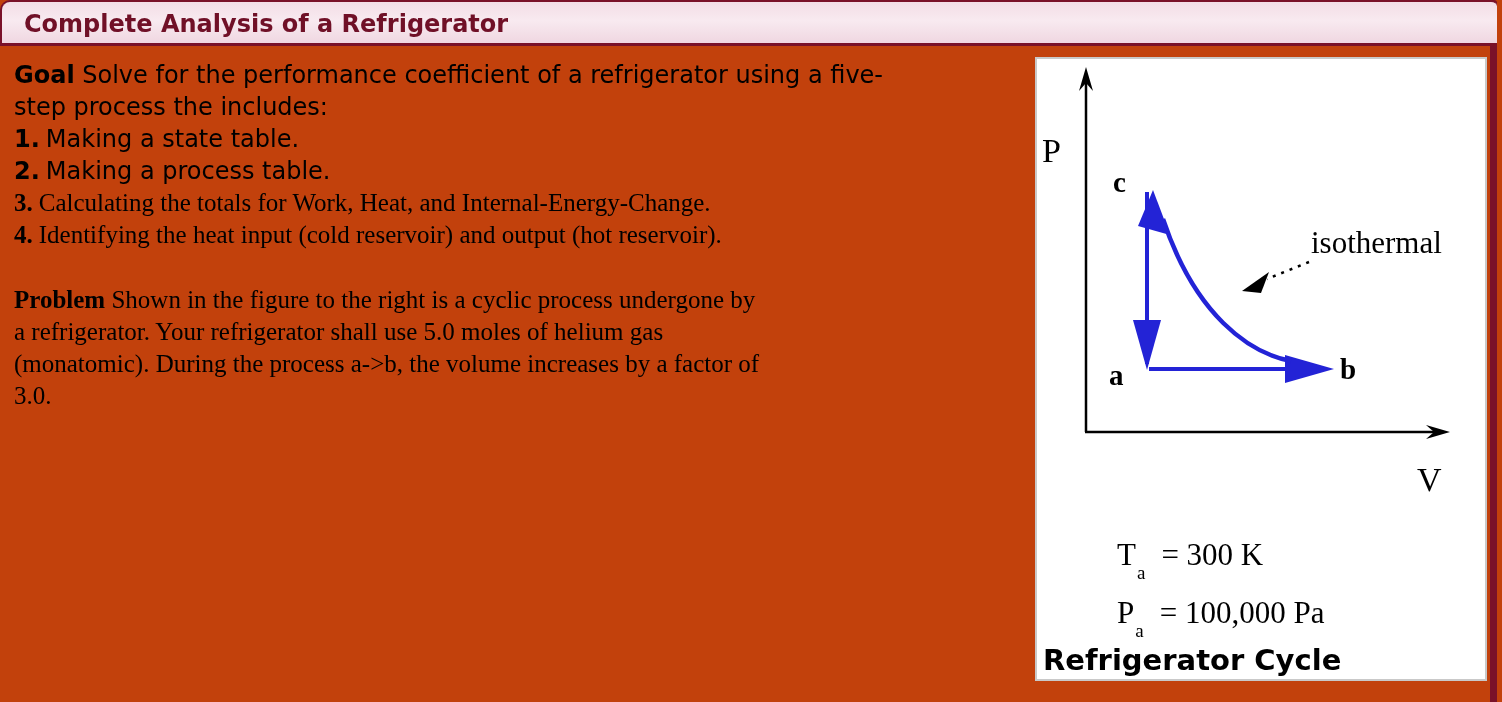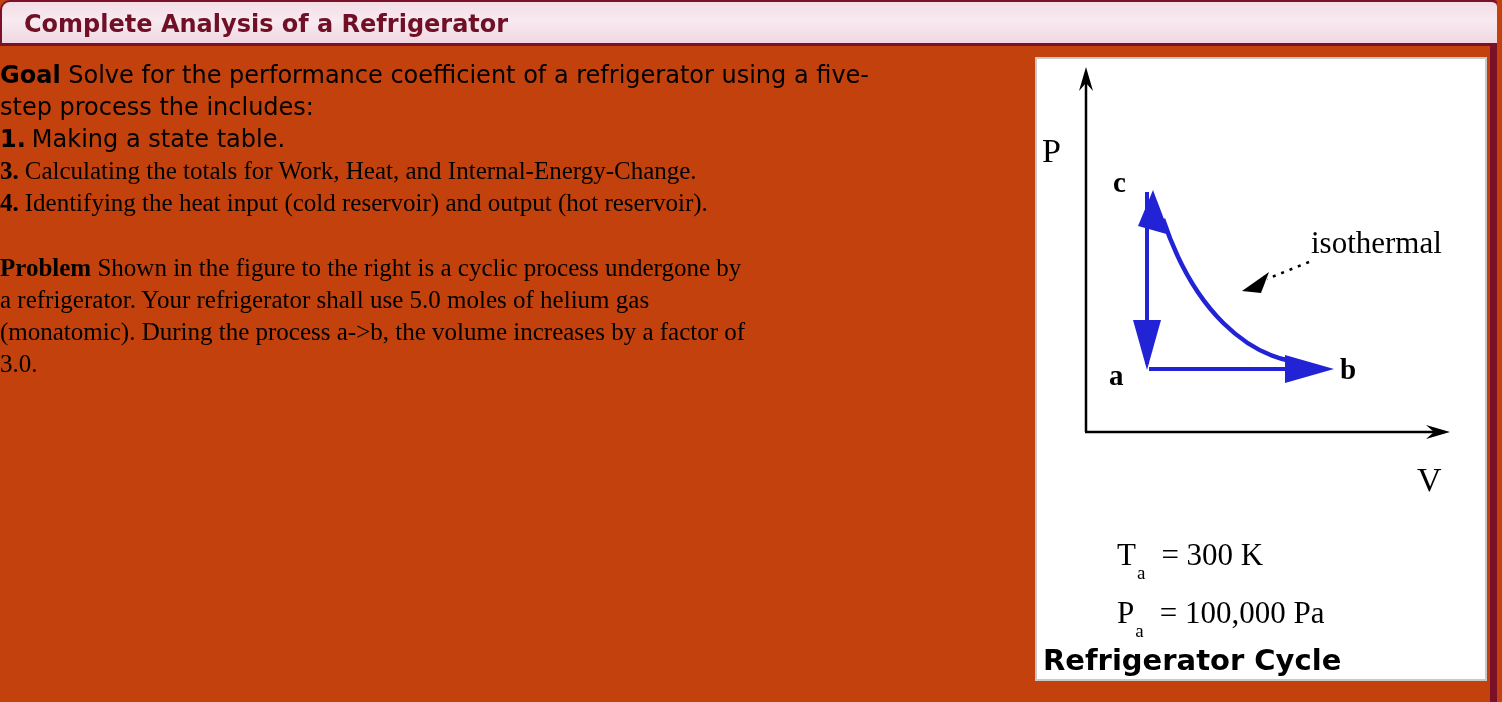--- a/index.html
+++ b/index.html
@@ -32,21 +32,21 @@
     border-bottom:3px solid var(--maroon);
     border-radius:10px 6px 0 0;
   }
   .header h1{
     font-size:24px;font-weight:bold;color:var(--title-color);
     padding:8px 0 0 22px;letter-spacing:0px;
     font-family:"DejaVu Sans",sans-serif;
   }
   
   .text-col{
-    position:absolute;left:0;top:59px;width:1012px;
+    position:absolute;left:14px;top:59px;width:1012px;
     color:#000;
   }
   .wide{font-family:"DejaVu Sans",sans-serif;font-size:24px;line-height:32px;}
   .narrow{font-family:Liberation Serif, serif;font-size:25px;line-height:32px;}
   .para span{white-space:pre-line;}
   .step b{margin-right:6px;}
   .problem{margin-top:33px;}
   
   .fig{
     position:absolute;left:1035px;top:57px;width:452px;height:624px;
@@ -87,20 +87,23 @@
   <main class="text-col">
     <p class="para wide">
       <b>Goal</b>
       <span>Solve for the performance coefficient of a refrigerator using a five-
 step process the includes:</span>
     </p>
 
     <div>
       <div class="step wide">
         <b>1.</b><span>Making a state table.</span>
+      </div>
+      <div class="step wide">
+        <b>2.</b><span>Making a process table.</span>
       </div>
       <div class="step narrow">
         <b>3.</b><span>Calculating the totals for Work, Heat, and Internal-Energy-Change.</span>
       </div>
       <div class="step narrow">
         <b>4.</b><span>Identifying the heat input (cold reservoir) and output (hot reservoir).</span>
       </div>
     </div>
 
     <p class="para narrow problem">

